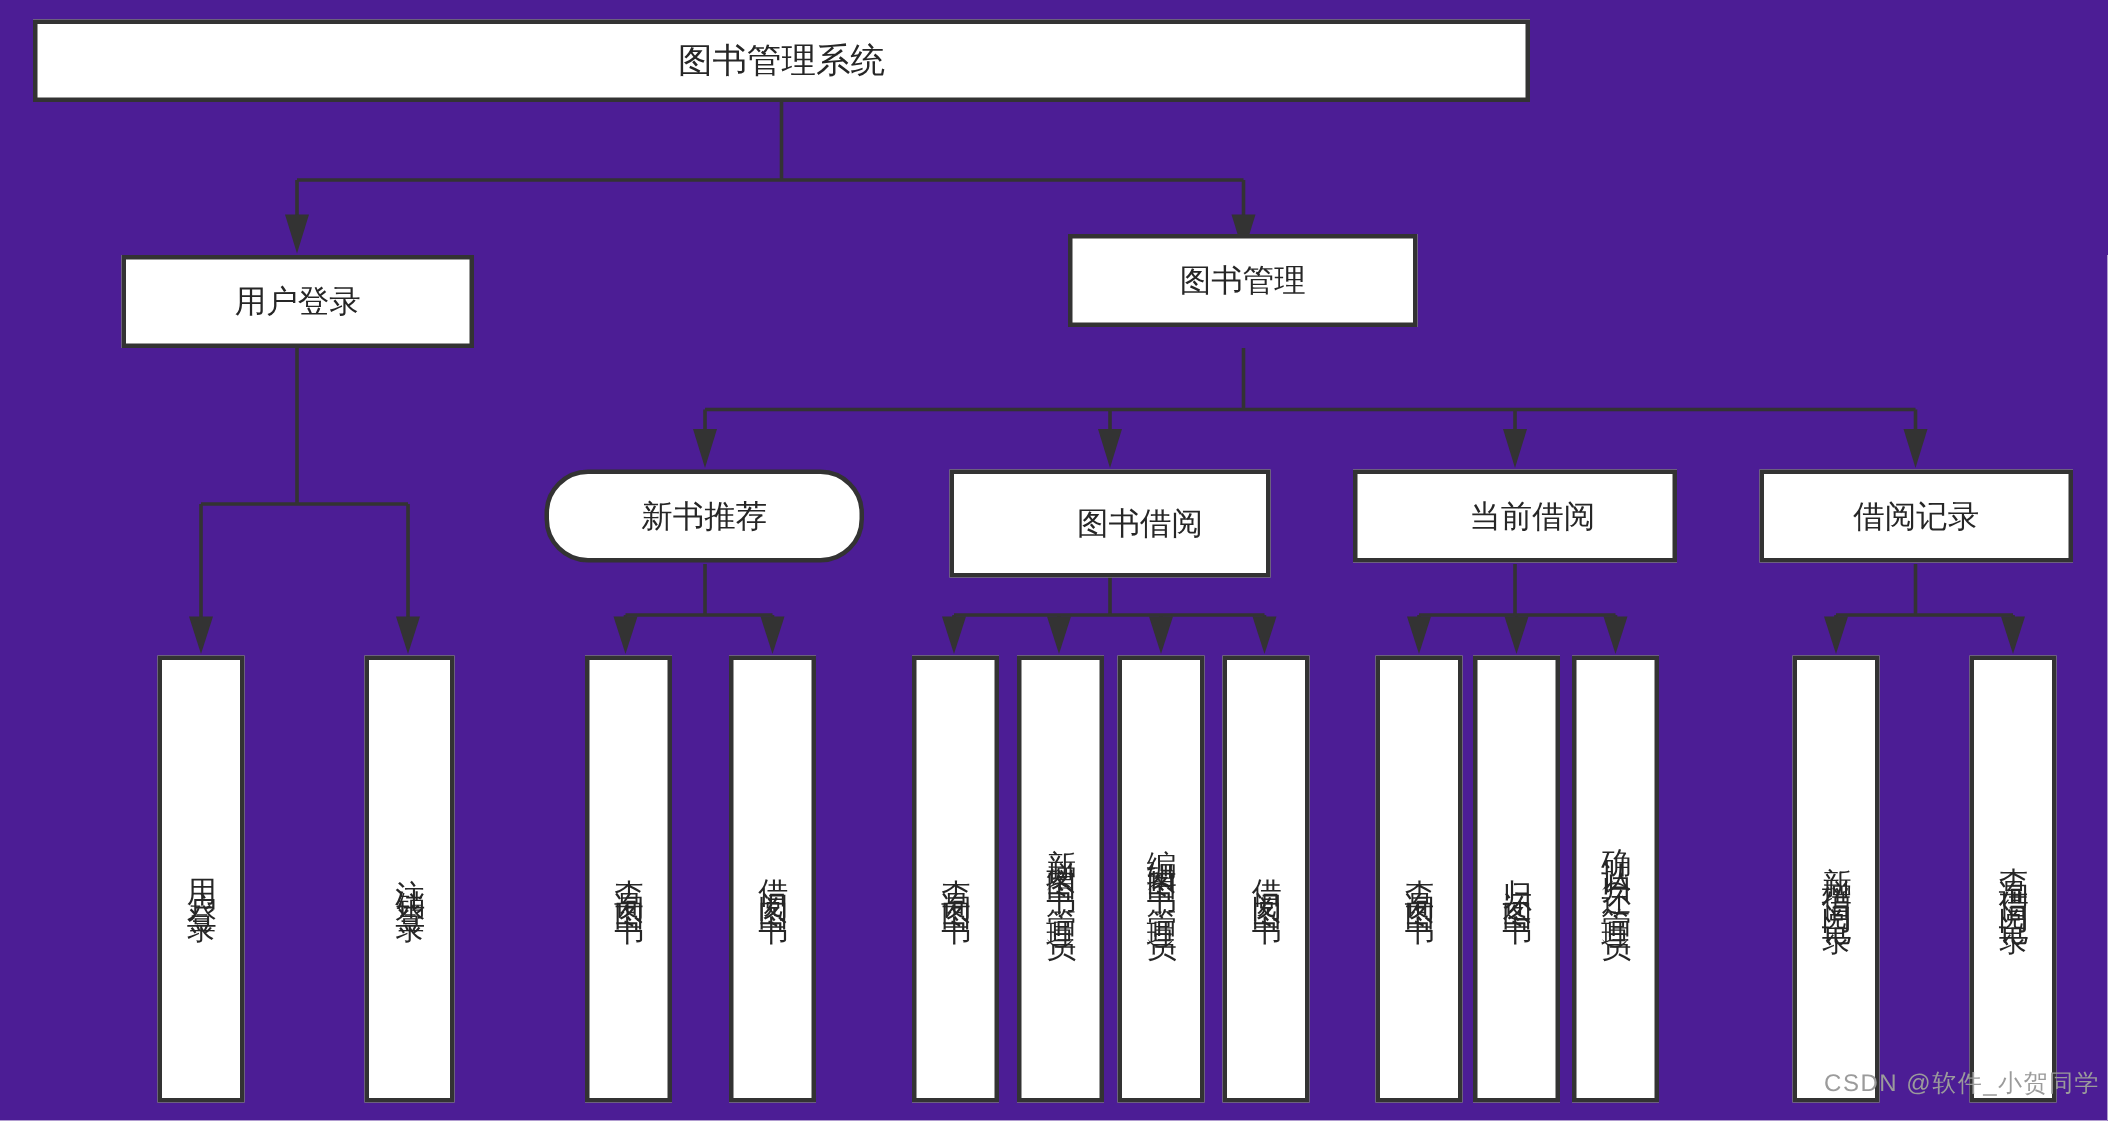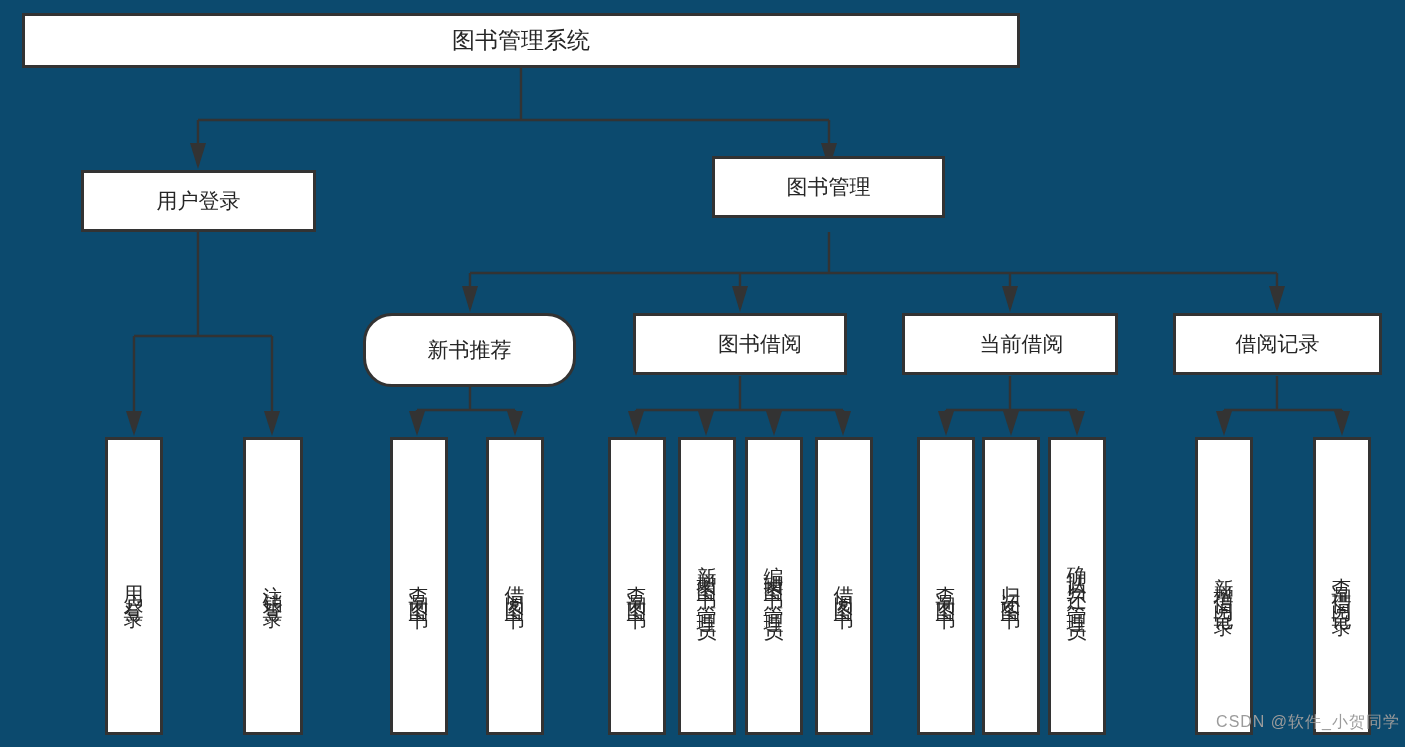--- a/index.html
+++ b/index.html
@@ -1,20 +1,20 @@
 <!DOCTYPE html>
 <html><head>
 <meta charset="utf-8">
 <style>
   html, body { margin: 0; padding: 0; background: #ffffff; }
   .stage {
     position: relative;
     width: 1405px;
     height: 747px;
-    background: #0c4a6e;
+    background: #4c1d95;
     font-family: "Liberation Sans", "DejaVu Sans", sans-serif;
     color: #262626;
     overflow: hidden;
   }
   .wires { position: absolute; left: 0; top: 0; }
   .node {
     position: absolute;
     box-sizing: border-box;
     border: 3px solid #333333;
     background: #ffffff;
@@ -84,24 +84,24 @@
     <span>图书管理系统</span>
   </div>
 
   <div class="node lvl2" style="left:81px; top:170px; width:235px; height:62px;">
     <span>用户登录</span>
   </div>
   <div class="node lvl2" style="left:712px; top:156px; width:233px; height:62px;">
     <span>图书管理</span>
   </div>
 
-  <div class="node lvl3" style="left:363px; top:313px; width:213px; height:74px;border-radius:29px;">
+  <div class="node lvl3" style="left:363px; top:313px; width:213px; height:62px;border-radius:29px;">
     <span>新书推荐</span>
   </div>
-  <div class="node lvl3" style="left:633px; top:313px; width:214px; height:62px;padding-left:40px;">
+  <div class="node lvl3" style="left:633px; top:313px; width:214px; height:72px;padding-left:40px;">
     <span>图书借阅</span>
   </div>
   <div class="node lvl3" style="left:902px; top:313px; width:216px; height:62px;padding-left:23px;">
     <span>当前借阅</span>
   </div>
   <div class="node lvl3" style="left:1173px; top:313px; width:209px; height:62px;">
     <span>借阅记录</span>
   </div>
 
   <div class="node leaf" style="left:105px; top:437px; width:58px; height:298px;">

